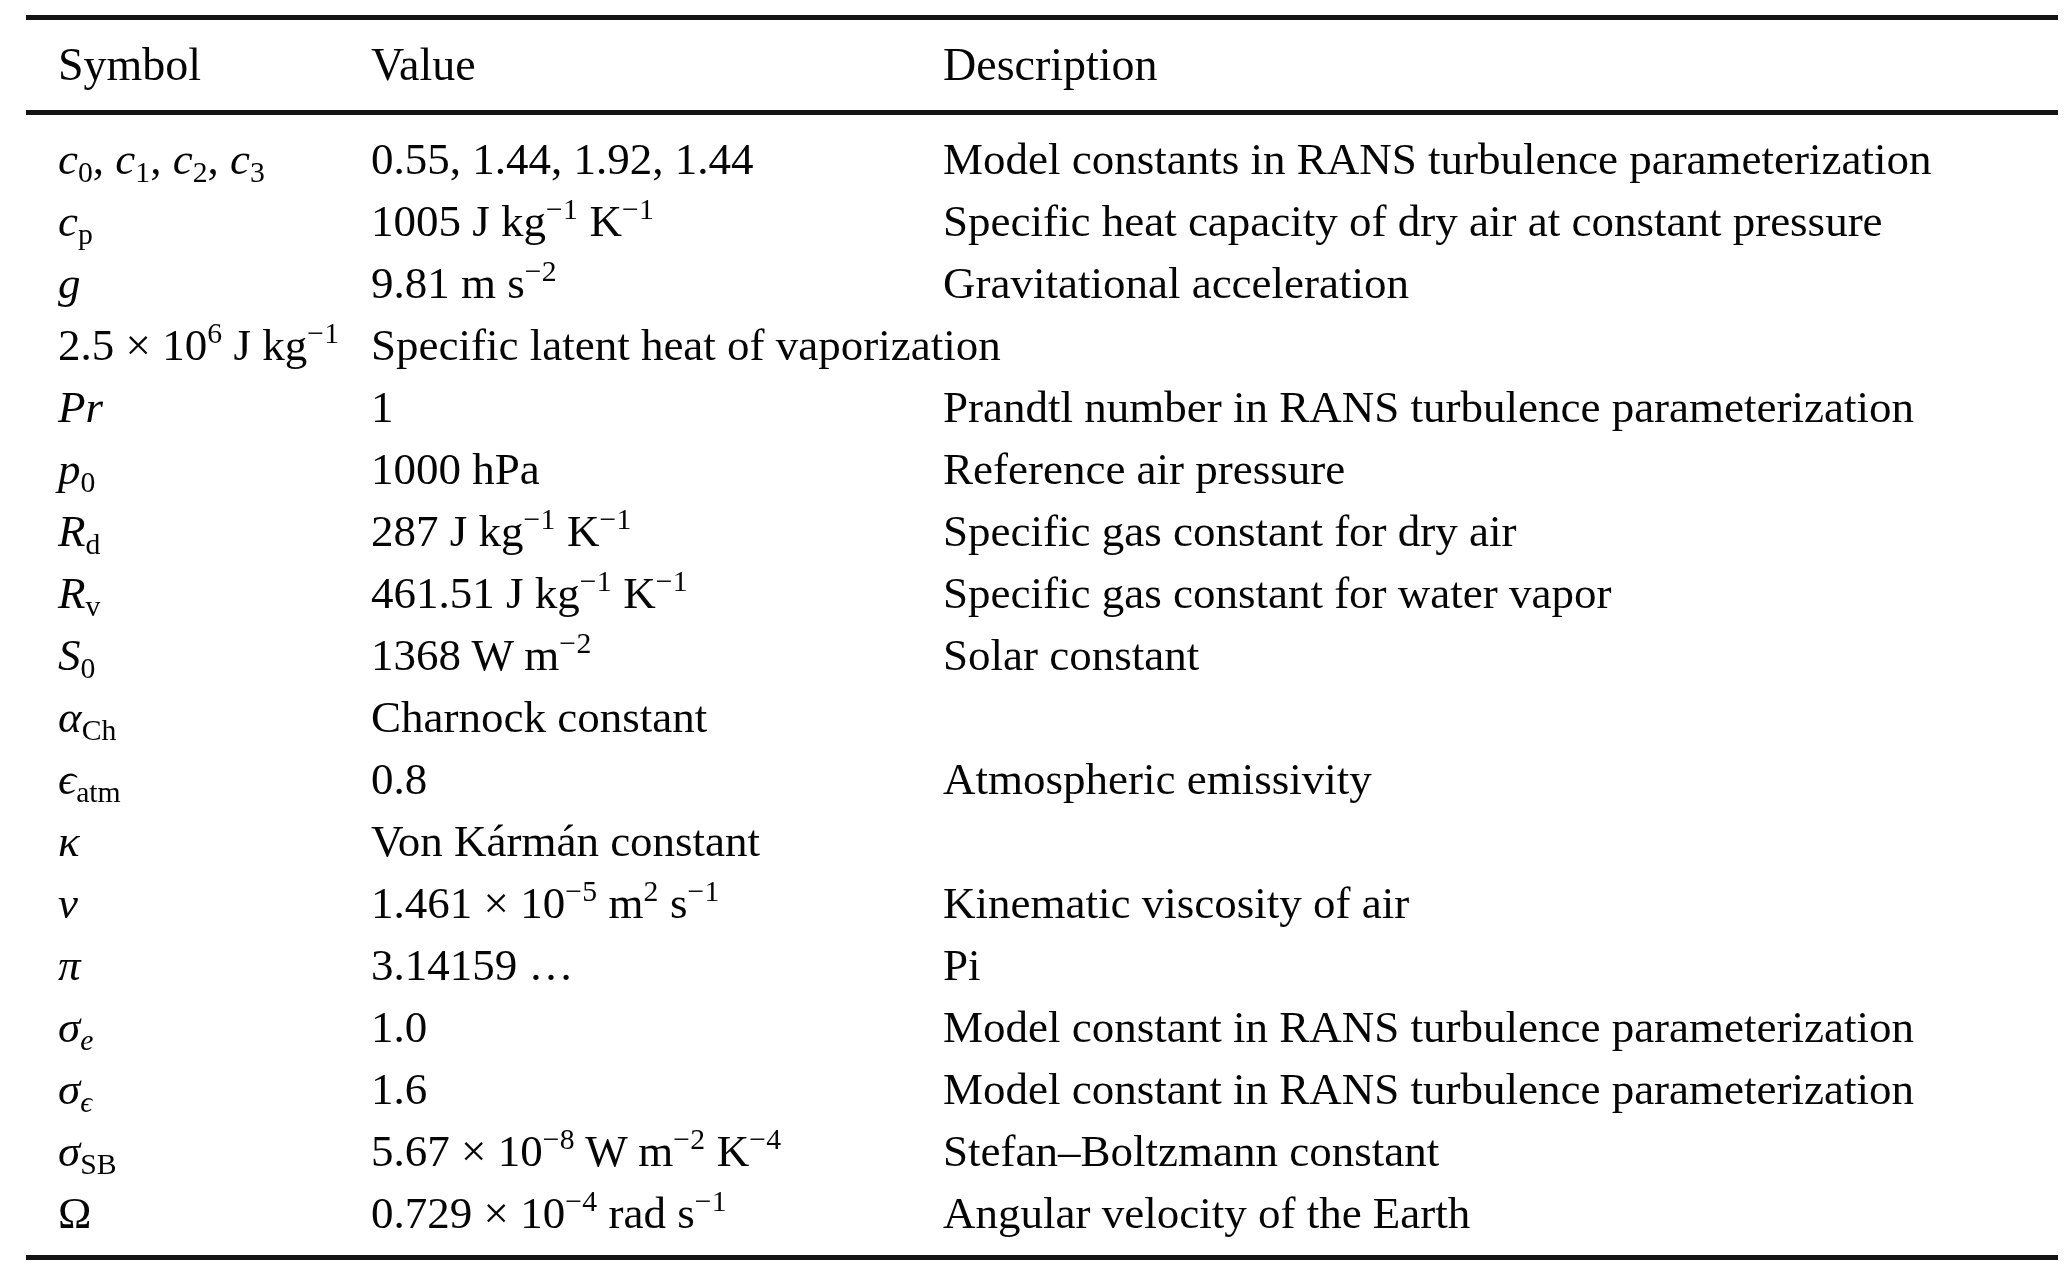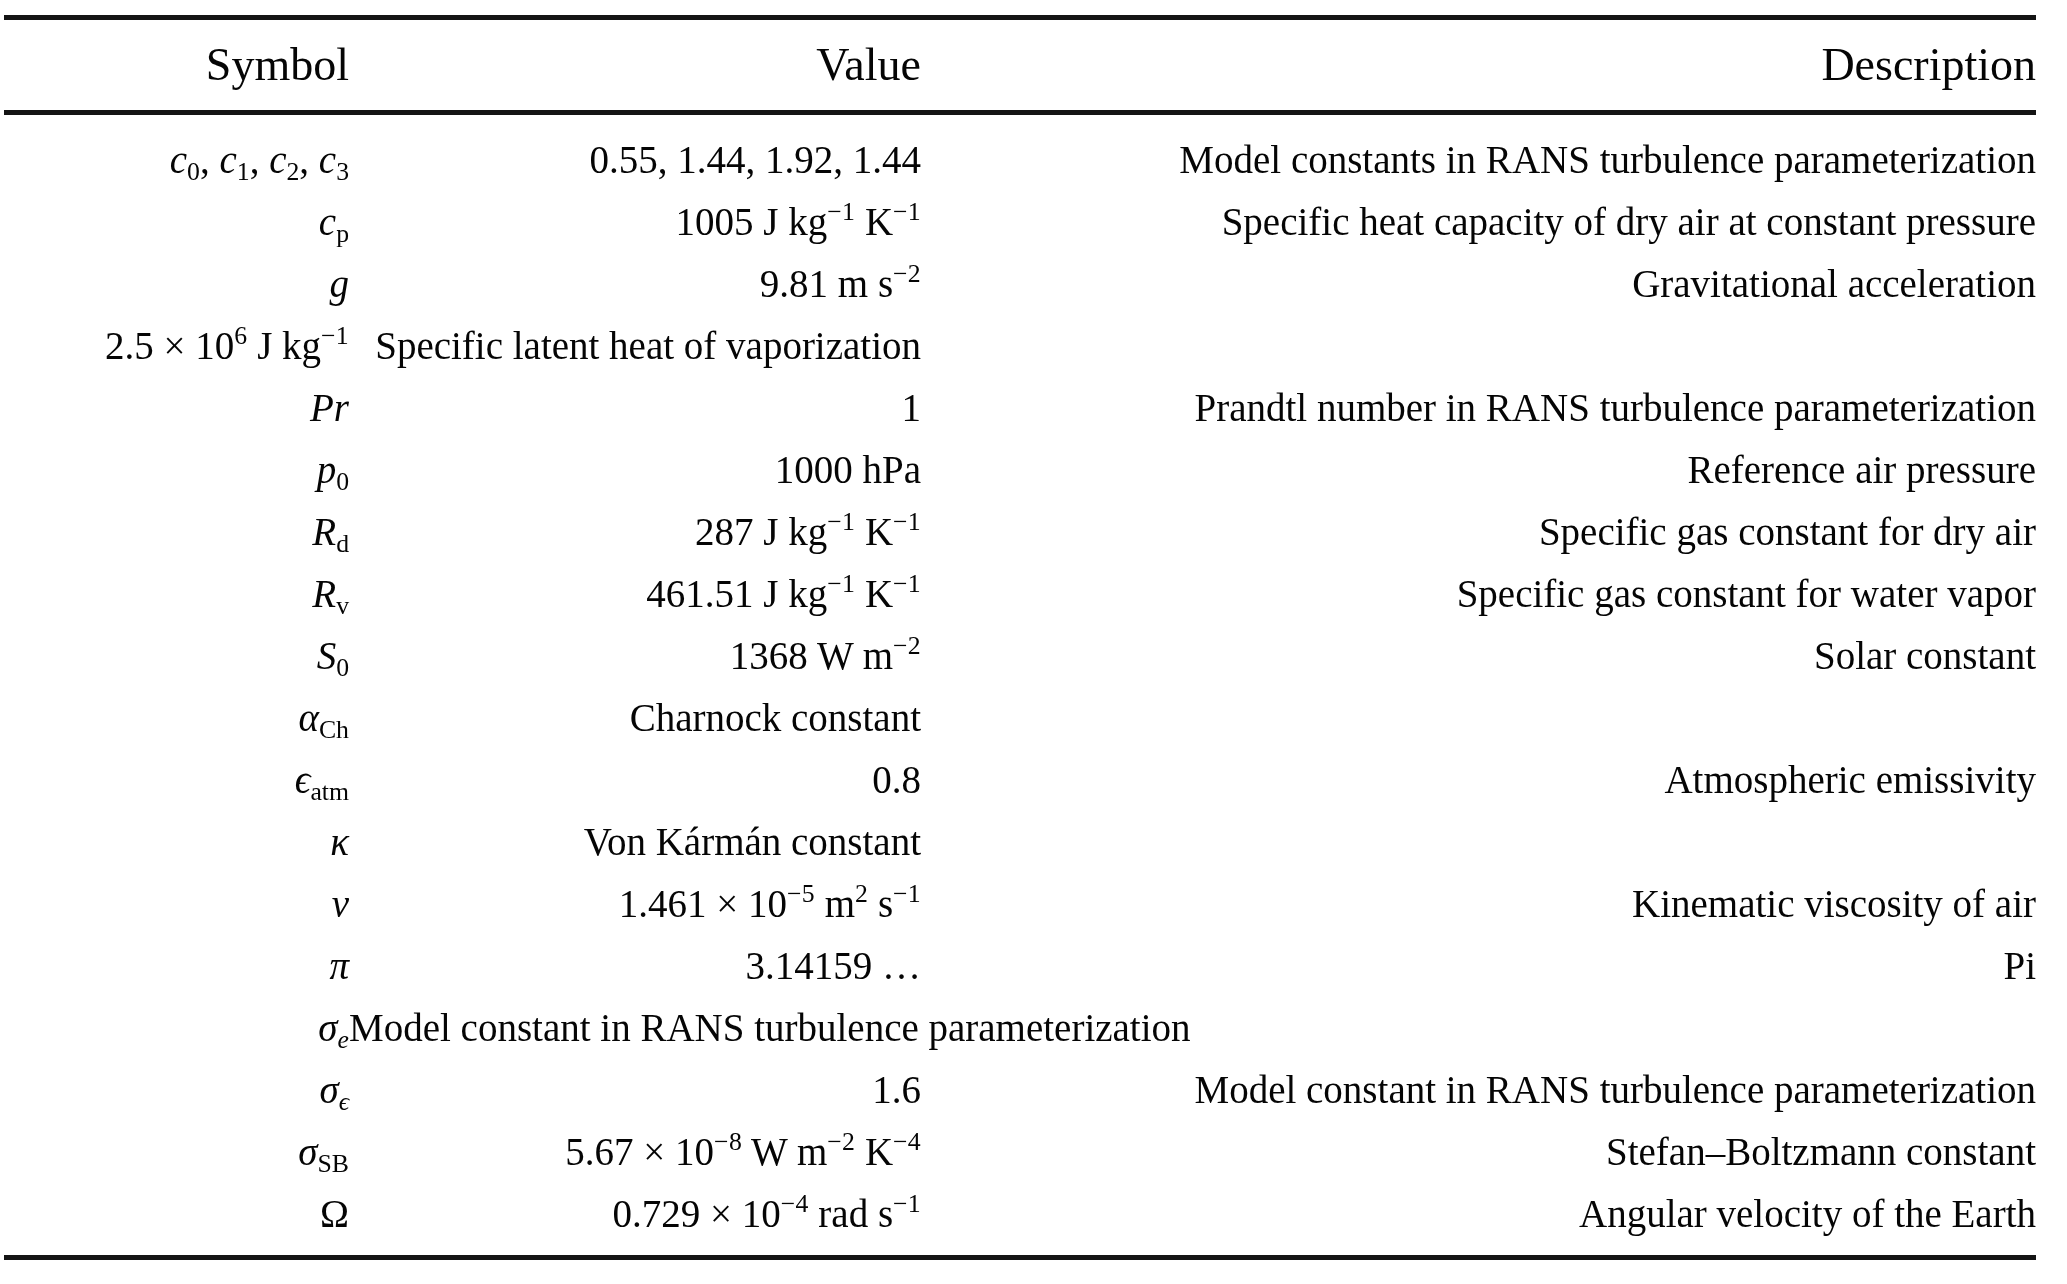--- a/index.html
+++ b/index.html
@@ -10,24 +10,23 @@
   body {
     width: 2067px;
     height: 1284px;
     position: relative;
     font-family: "Liberation Serif", "DejaVu Serif", serif;
     color: #050505;
     overflow: hidden;
   }
   .paper-table {
     position: absolute;
-    left: 4px;
+    left: 26px;
     top: 15px;
     width: 2032px;
-    text-align: right;
   }
   .rule {
     height: 5px;
     background: #141414;
   }
   .grid-row {
     display: grid;
     grid-template-columns: 313px 572px auto;
     padding-left: 32px;
     align-items: center;
@@ -36,21 +35,21 @@
   .header-row {
     height: 90px;
     font-size: 46px;
     line-height: 1;
   }
   .rows {
     padding: 13px 0 11px 0;
   }
   .row {
     height: 62px;
-    font-size: 39px;
+    font-size: 45px;
     line-height: 1;
   }
   .cell { overflow: visible; }
   i { font-style: italic; }
   sup {
     font-size: 66%;
     line-height: 0;
     position: relative;
     top: -0.55em;
     vertical-align: baseline;
@@ -152,20 +151,21 @@
   </div>
 
   <div class="grid-row row">
     <div class="cell"><i>π</i></div>
     <div class="cell">3.14159 …</div>
     <div class="cell">Pi</div>
   </div>
 
   <div class="grid-row row">
     <div class="cell"><i>σ</i><sub><i>e</i></sub></div>
+    <div class="cell">1.0</div>
     <div class="cell">Model constant in RANS turbulence parameterization</div>
   </div>
 
   <div class="grid-row row">
     <div class="cell"><i>σ</i><sub><i>ϵ</i></sub></div>
     <div class="cell">1.6</div>
     <div class="cell">Model constant in RANS turbulence parameterization</div>
   </div>
 
   <div class="grid-row row">

